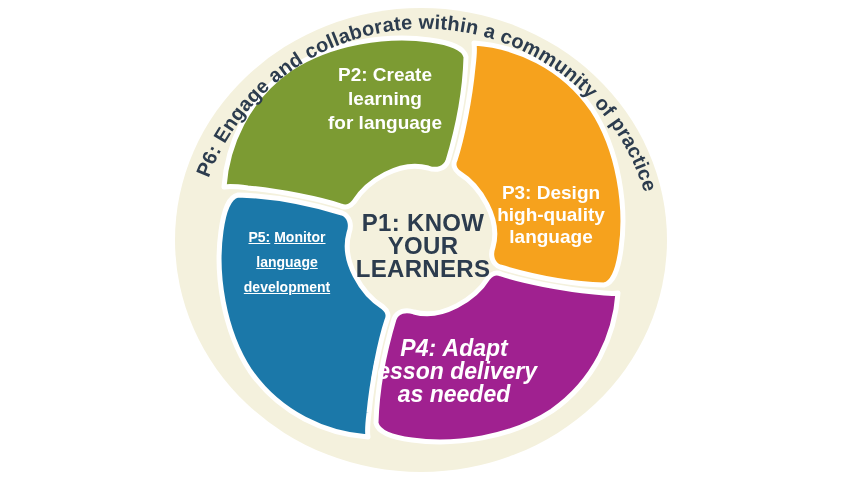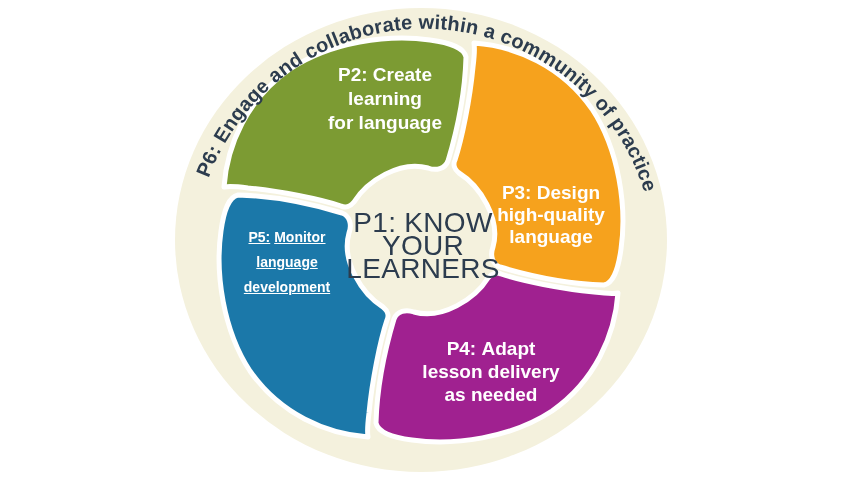--- a/index.html
+++ b/index.html
@@ -32,29 +32,29 @@
     transform:translateX(-50%);
     color:var(--petal-text);
     font-weight:600;
     text-align:center;
     white-space:nowrap;
     width:max-content;
   }
   .petal-label .tag{font-weight:800;margin-right:.28em;}
   #label-p2{left:385px;top:63px;font-size:19px;line-height:24px;}
   #label-p3{left:551px;top:154px;font-size:19px;line-height:22px;margin-top:28px;}
-  #label-p4{left:491px;top:337px;font-size:19px;line-height:23px;}
+  #label-p4{left:454px;top:337px;font-size:23px;line-height:23px;font-style:italic;}
   #label-p5{left:287px;top:225px;font-size:14px;line-height:25px;text-decoration:underline;}
   #label-p1{
     position:absolute;
     left:423px;top:211px;
     transform:translateX(-50%);
     color:var(--navy);
-    font-size:28px;
-    font-weight:400;
+    font-size:24px;
+    font-weight:700;
     letter-spacing:.3px;
     line-height:23px;
     text-align:center;
     white-space:nowrap;
     width:max-content;
   }
 </style>
 </head>
 <body>
 

